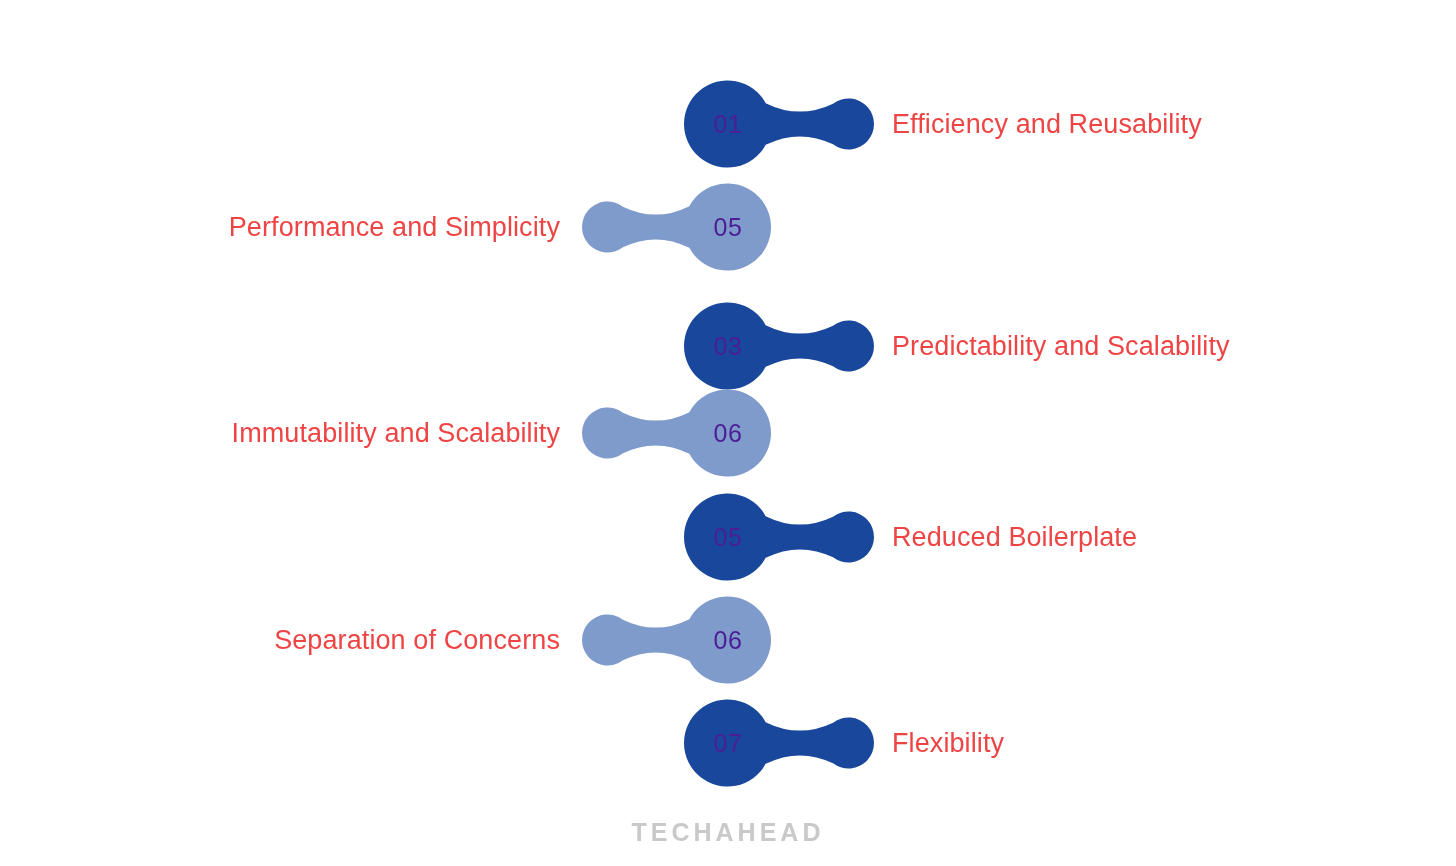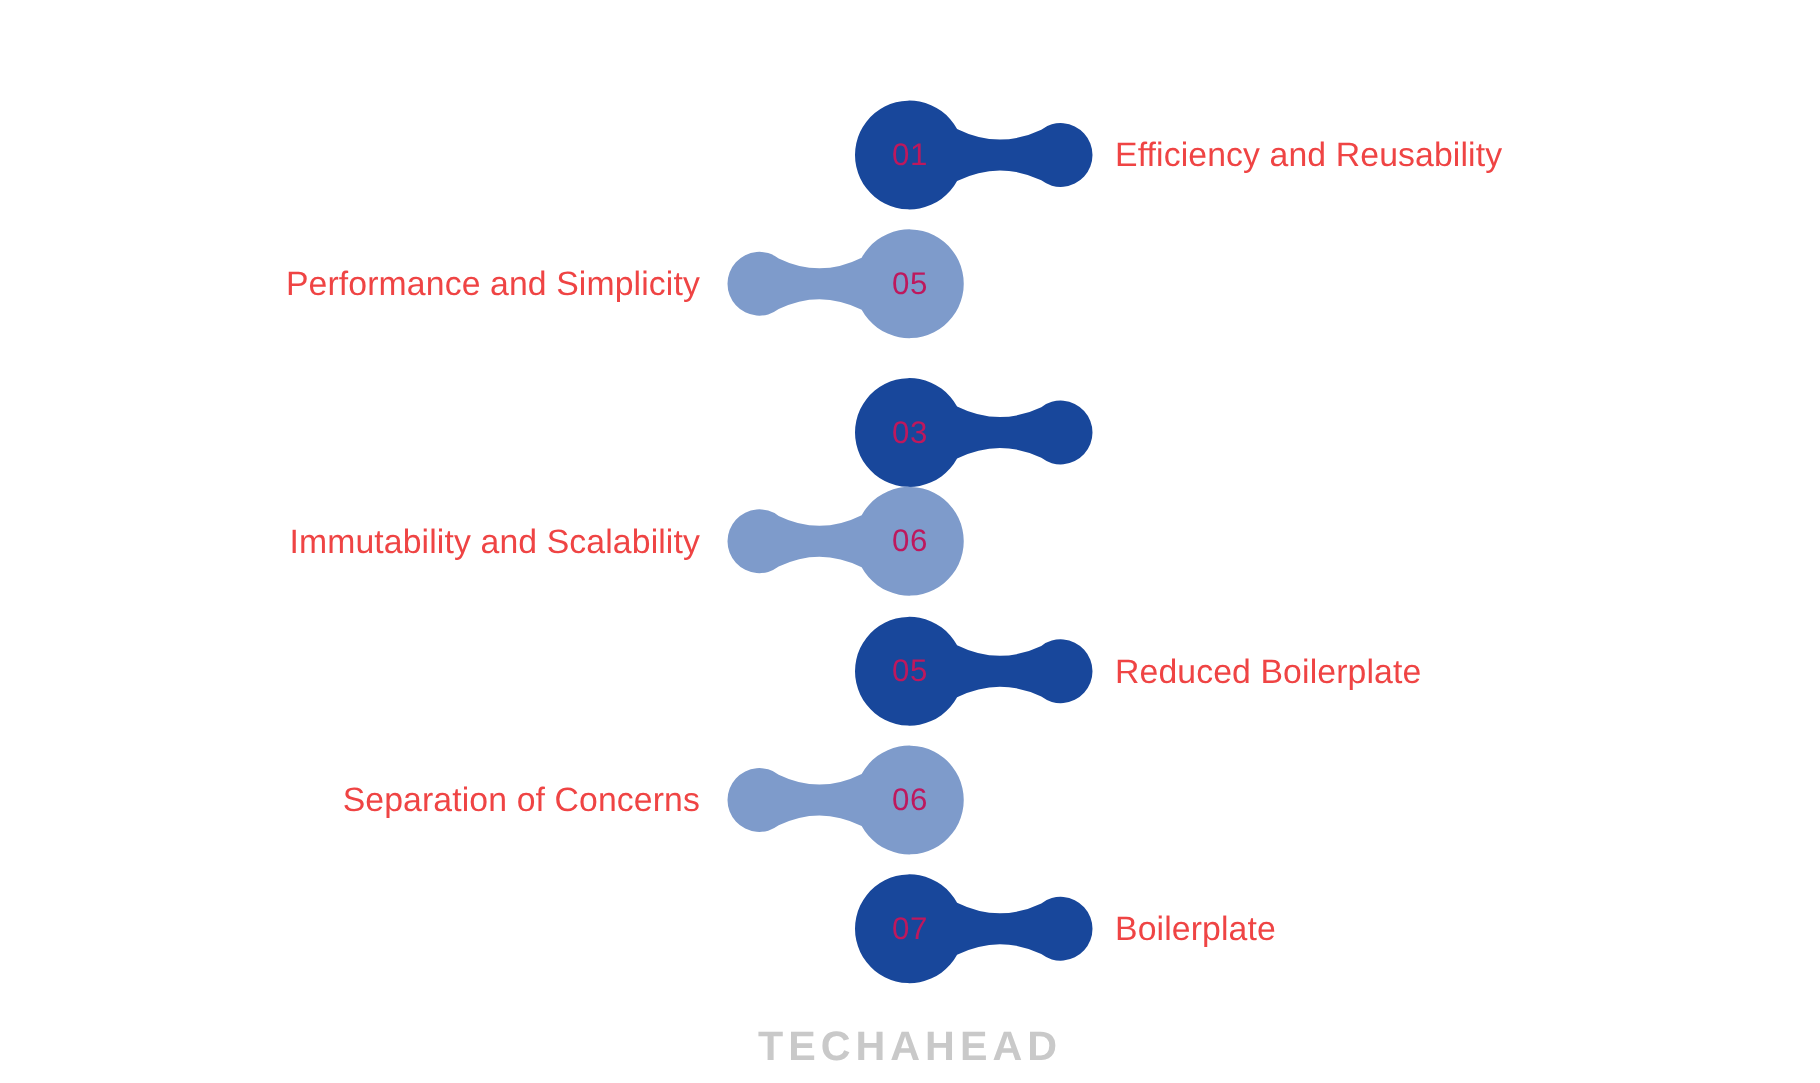--- a/index.html
+++ b/index.html
@@ -41,21 +41,21 @@
 
   
   .num {
     position: absolute;
     top: 0;
     height: 104px;
     width: 88px;
     display: flex;
     align-items: center;
     justify-content: center;
-    color: #be185d;
+    color: #4c1d95;
     font-size: 25px;
     font-family: "Liberation Sans", sans-serif;
     font-weight: 400;
     letter-spacing: 0.5px;
     line-height: 1;
     user-select: none;
   }
   .row.odd  .num { left: 684px; }
   .row.even .num { left: 684px; }
 
@@ -84,21 +84,21 @@
     padding-left: 32px;
   }
 
   
   #watermark {
     position: absolute;
     left: 0;
     top: 818px;
     width: 1456px;
     text-align: center;
-    font-size: 33px;
+    font-size: 25px;
     font-weight: 700;
     letter-spacing: 4px;
     color: #c9c9c9;
     user-select: none;
   }
 </style>
 </head>
 <body>
 
 <div id="stage">
@@ -117,20 +117,21 @@
       </svg>
     <div class="num">05</div>
     <div class="label">Performance and Simplicity</div>
   </div>
 
   <div class="row odd" style="top:294px;">
     <svg class="metaball" viewBox="0 0 1456 104">
         <path d="M 765.6748414422312 31.14498907071717 Q 799.3632137239115 47.8 833.0515860055917 31.712158689072666 A 25.5 25.5 0 1 1 833.0515860055917 72.28784131092733 Q 799.3632137239115 56.2 765.6748414422312 72.85501092928283 A 43.5 43.5 0 1 1 765.6748414422312 31.14498907071717 Z" fill="#18479B" shape-rendering="geometricPrecision"></path>
       </svg>
     <div class="num">03</div>
+    <div class="label">Predictability and Scalability</div>
   </div>
 
   <div class="row even" style="top:381px;">
     <svg class="metaball" viewBox="0 0 1456 104">
         <path d="M 689.3251585577688 31.14498907071717 Q 656.1367862760885 47.8 622.9484139944083 31.712158689072666 A 25.5 25.5 0 1 0 622.9484139944083 72.28784131092733 Q 656.1367862760885 56.2 689.3251585577688 72.85501092928283 A 43.5 43.5 0 1 0 689.3251585577688 31.14498907071717 Z" fill="#7E9BCB" shape-rendering="geometricPrecision"></path>
       </svg>
     <div class="num">06</div>
     <div class="label">Immutability and Scalability</div>
   </div>
 
@@ -148,18 +149,18 @@
       </svg>
     <div class="num">06</div>
     <div class="label">Separation of Concerns</div>
   </div>
 
   <div class="row odd" style="top:691px;">
     <svg class="metaball" viewBox="0 0 1456 104">
         <path d="M 765.6748414422312 31.14498907071717 Q 799.3632137239115 47.8 833.0515860055917 31.712158689072666 A 25.5 25.5 0 1 1 833.0515860055917 72.28784131092733 Q 799.3632137239115 56.2 765.6748414422312 72.85501092928283 A 43.5 43.5 0 1 1 765.6748414422312 31.14498907071717 Z" fill="#18479B" shape-rendering="geometricPrecision"></path>
       </svg>
     <div class="num">07</div>
-    <div class="label">Boilerplate</div>
+    <div class="label">Flexibility</div>
   </div>
 
   <div id="watermark">TECHAHEAD</div>
 
 </div>
 
 </body></html>

